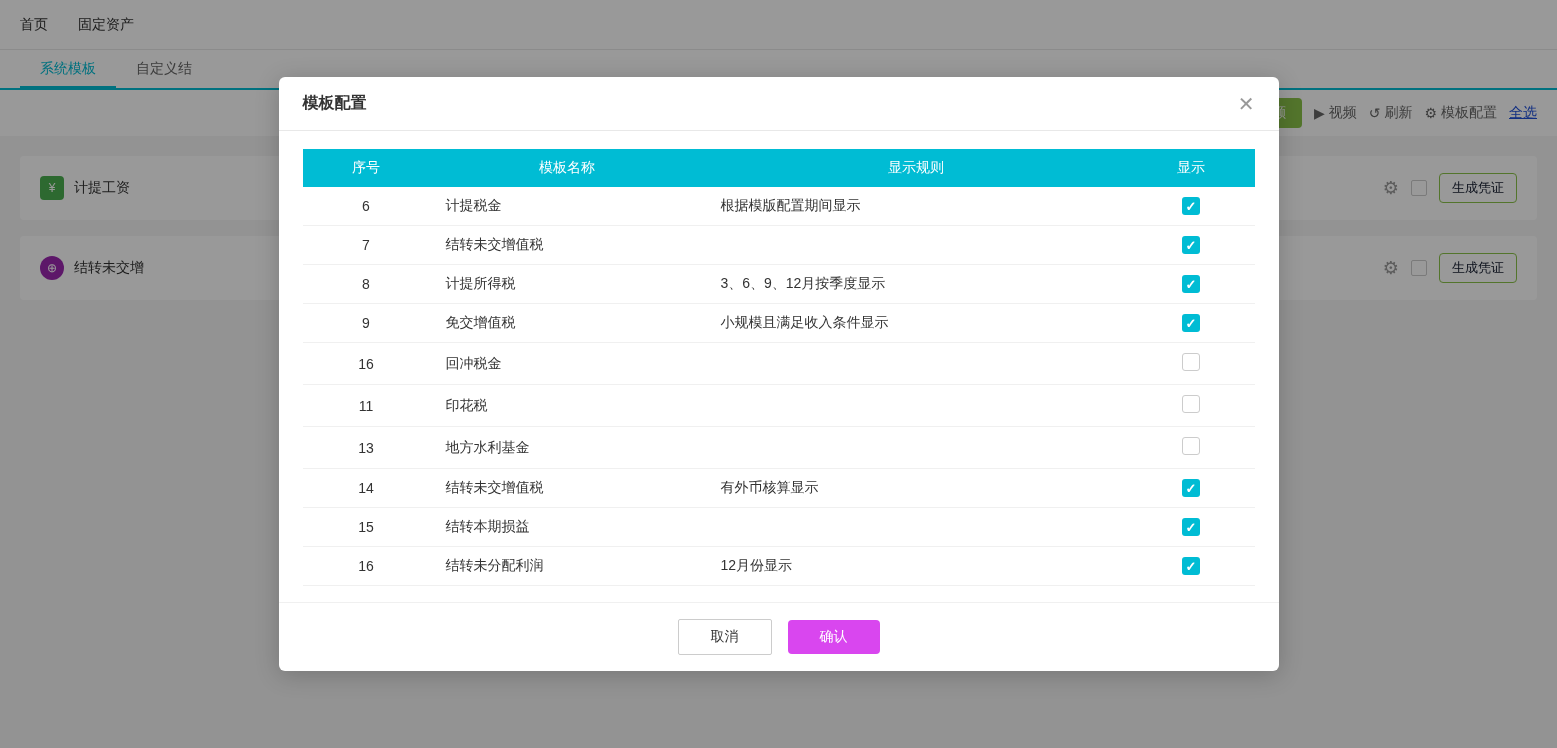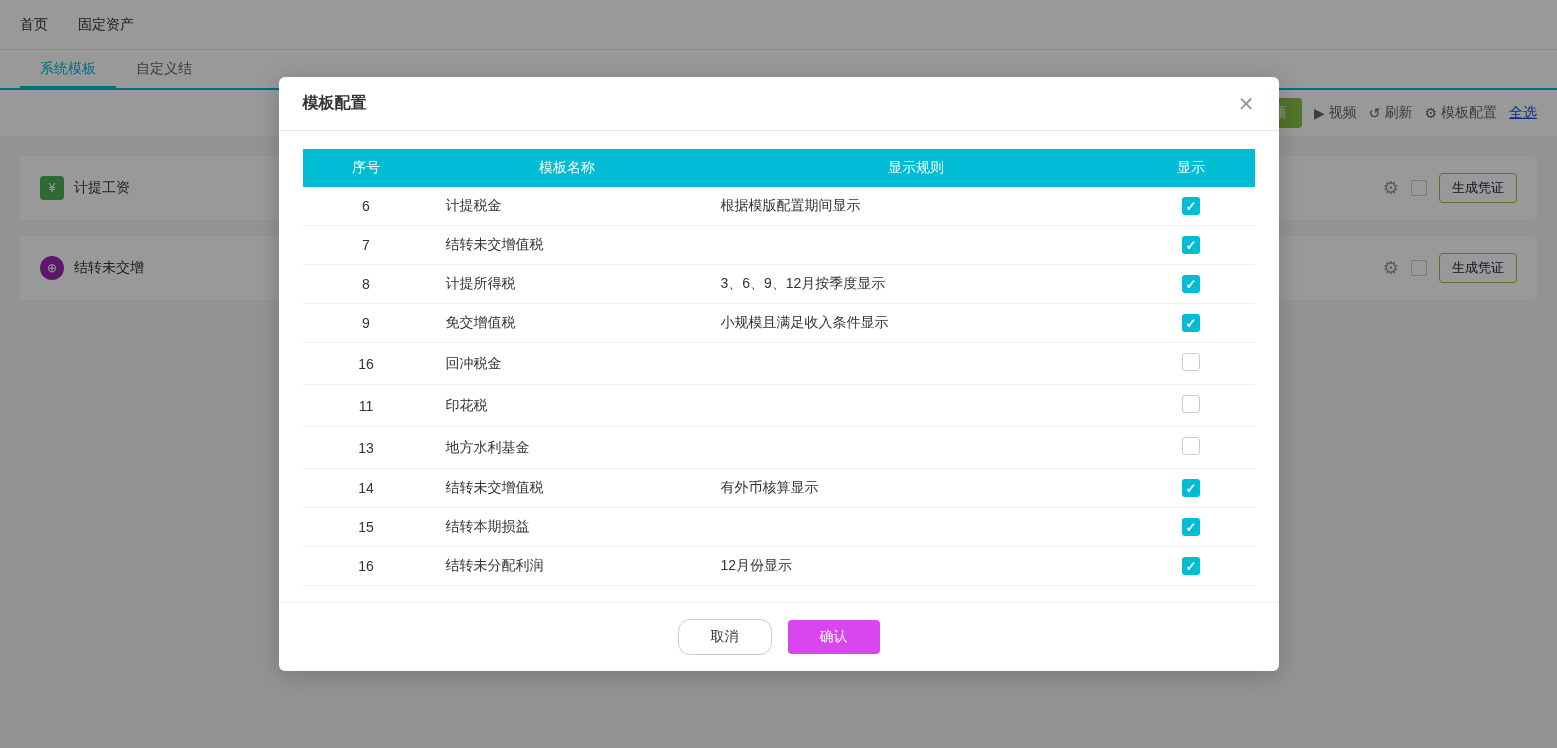--- a/index.html
+++ b/index.html
@@ -281,21 +281,21 @@
       align-items: center;
       gap: 16px;
       padding: 16px 24px;
       border-top: 1px solid #f0f0f0;
     }
     .btn-cancel {
       padding: 8px 32px;
       border: 1px solid #ccc;
       background: #fff;
       color: #333;
-      border-radius: 12px;
+      border-radius: 2px;
       font-size: 14px;
       cursor: pointer;
     }
     .btn-confirm {
       padding: 8px 32px;
       border: none;
       background: #d946ef;
       color: #fff;
       border-radius: 4px;
       font-size: 14px;

